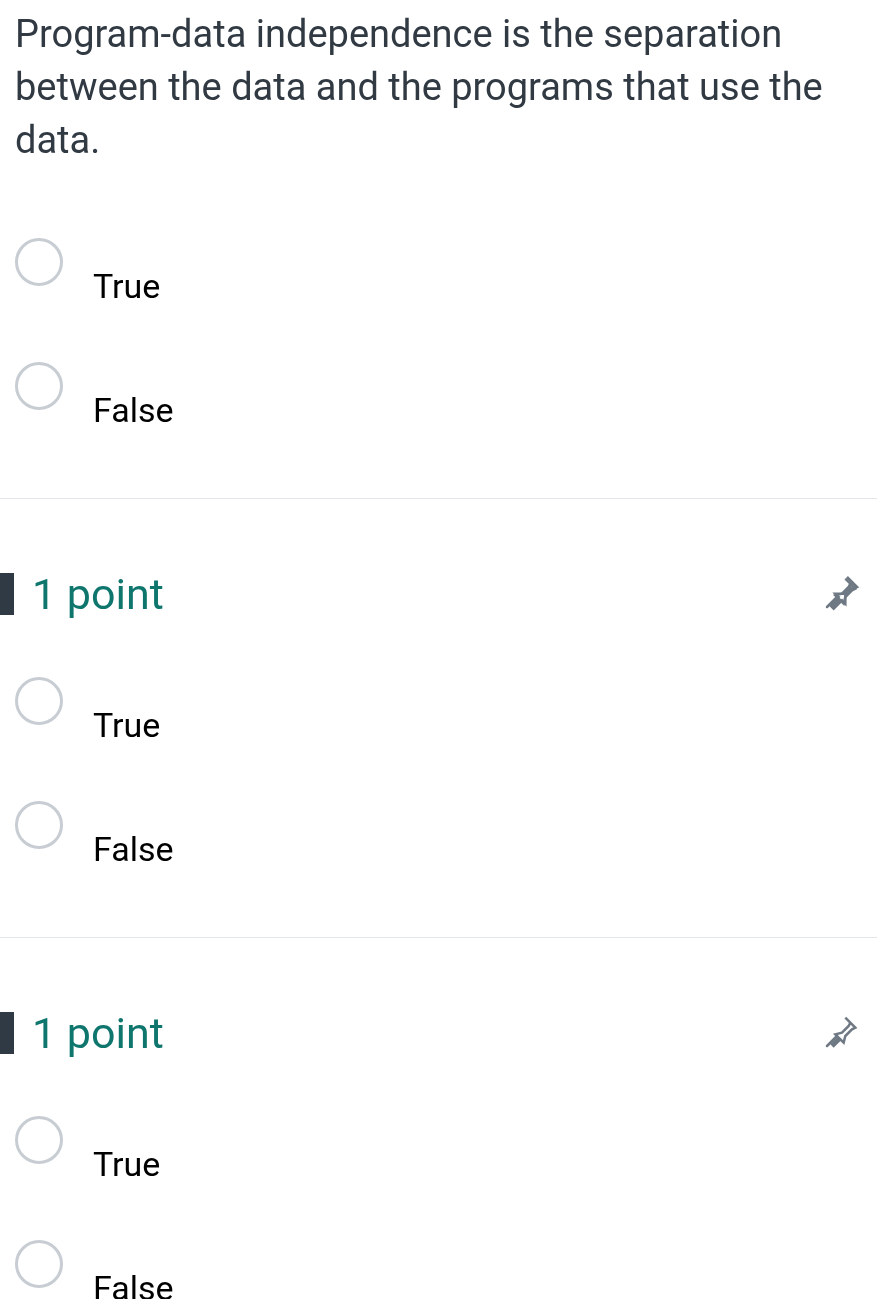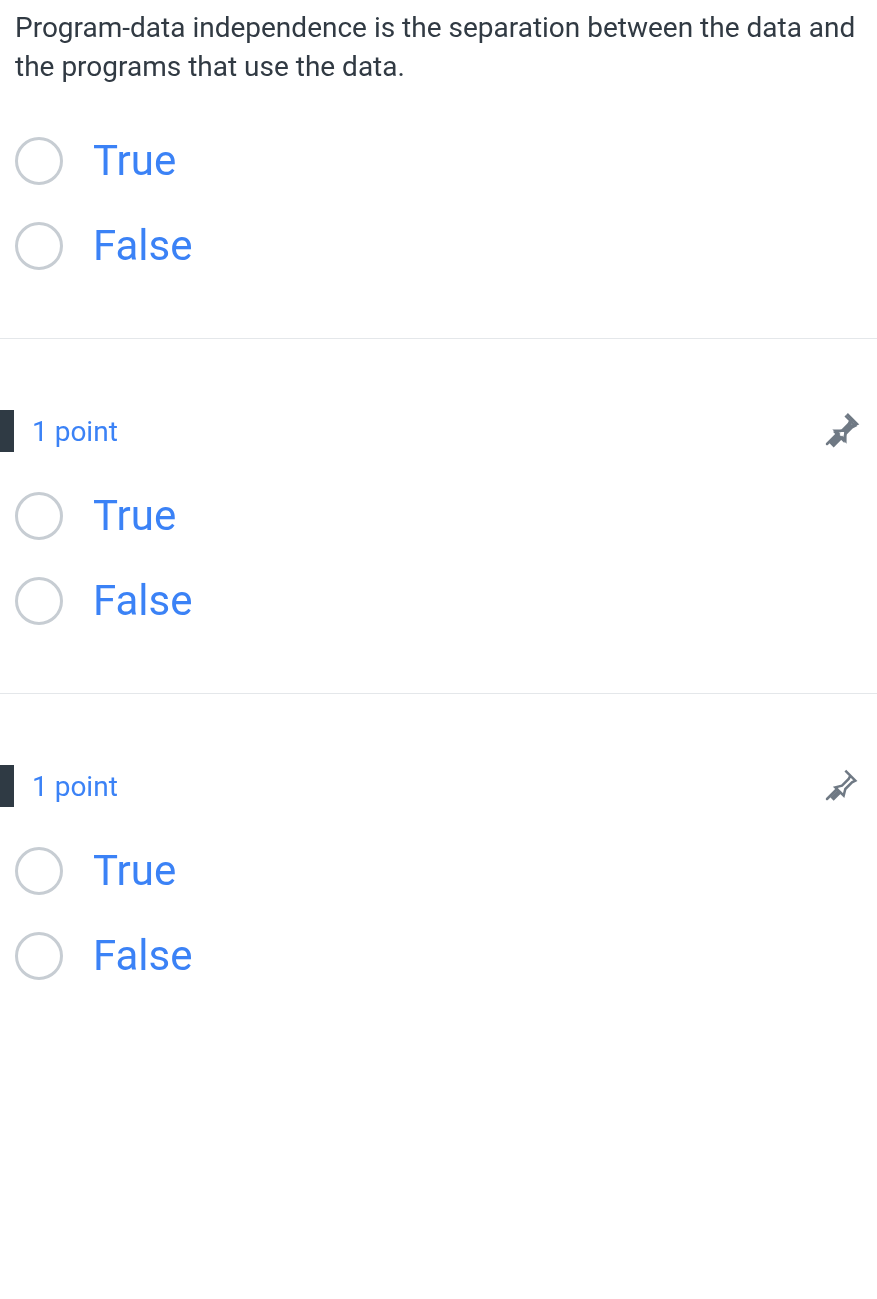--- a/index.html
+++ b/index.html
@@ -33,37 +33,37 @@
       align-items: center;
     }
     .badge-bar {
       width: 14px;
       height: 42px;
       background: #2f3a44;
       margin-right: 18px;
       margin-left: -15px;
     }
     .points-text {
-      font-size: 28px;
-      color: #3b82f6;
+      font-size: 43px;
+      color: #0f766e;
       font-weight: 400;
     }
     .pin-icon {
       color: #6f7984;
       cursor: pointer;
     }
     .pin-icon svg {
       width: 40px;
       height: 40px;
       stroke: #6f7984;
       fill: none;
       stroke-width: 1.5;
     }
     .question-text {
-      font-size: 28px;
+      font-size: 38px;
       line-height: 1.4;
       color: #313a43;
       font-weight: 400;
       margin-bottom: 32px;
     }
     .options {
       padding-left: 0;
     }
     .option-row {
       display: flex;
@@ -73,23 +73,24 @@
     }
     .radio-circle {
       width: 48px;
       height: 48px;
       border: 3px solid #c7cdd3;
       border-radius: 50%;
       margin-right: 30px;
       flex-shrink: 0;
     }
     .option-label {
-      font-size: 42px;
-      color: #3b82f6;
+      font-size: 34px;
+      color: #000000;
       font-weight: 400;
+      margin-top: 48px;
     }
     .first-question {
       padding-top: 8px;
     }
     .first-question .question-text {
       margin-top: 0;
     }
   </style>
 </head>
 <body>

